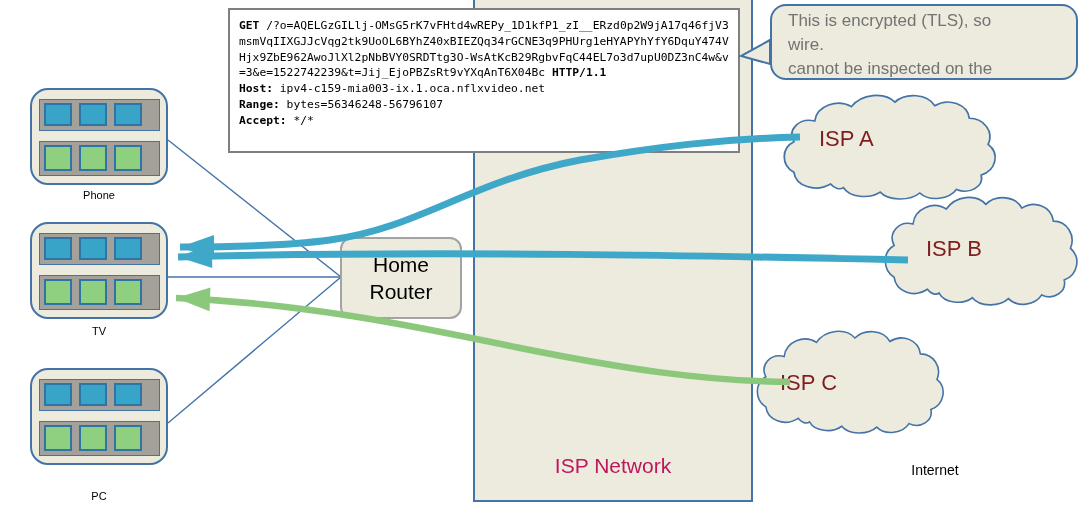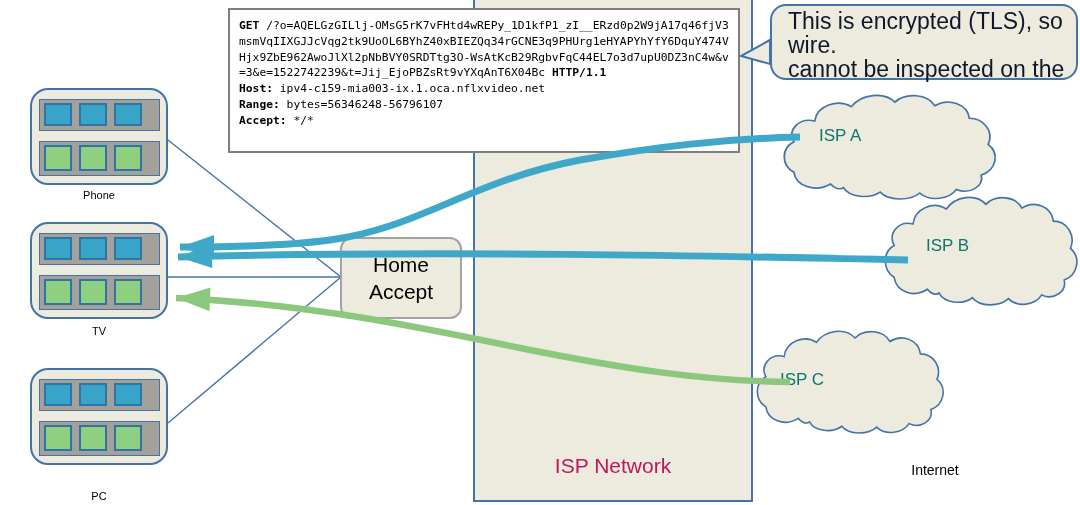--- a/index.html
+++ b/index.html
@@ -32,21 +32,21 @@
     white-space:pre;color:#000;
   }
   .req-box span.b{font-weight:bold;}
 
   
   .callout{
     position:absolute;left:770px;top:4px;width:308px;height:76px;
     background:#EDEADE;border:2px solid #4473A8;border-radius:16px;box-sizing:border-box;
     padding:3px 0 0 16px;
   }
-  .callout div{font-size:23px;line-height:24px;color:#0f172a;}
+  .callout div{font-size:17px;line-height:24px;color:#737373;}
 
   
   .device{
     position:absolute;width:138px;height:97px;background:#EDEADE;
     border:2px solid #4473A8;border-radius:18px;box-sizing:border-box;
   }
   .bar{
     position:absolute;left:7px;width:121px;background:#A3A199;
     border:1.5px solid #4473A8;box-sizing:border-box;
   }
@@ -66,21 +66,21 @@
 
   
   .router{
     position:absolute;left:340px;top:237px;width:122px;height:82px;
     background:#EDEADE;border:2px solid #a3a3a3;border-radius:12px;box-sizing:border-box;
     display:flex;align-items:center;justify-content:center;text-align:center;
     font-size:21px;line-height:27px;color:#000;
   }
 
   
-  .cloud-label{position:absolute;font-size:17px;color:#0f766e;}
+  .cloud-label{position:absolute;font-size:22px;color:#7f1d1d;}
   .internet-label{position:absolute;left:880px;top:462px;width:110px;text-align:center;font-size:14px;color:#000;}
 </style>
 </head>
 <body>
 
 <div class="isp-rect z1">
   <div class="isp-rect-label">ISP Network</div>
 </div>
 
 <div class="req-box z2">
@@ -149,21 +149,21 @@
     <div class="cell c0 green"></div>
     <div class="cell c1 green"></div>
     <div class="cell c2 green"></div>
   </div>
 </div>
 <div class="dev-label z5" style="left:30px;top:490px">PC</div>
 
 <div class="router z5">
   <div>
     <div>Home</div>
-    <div>Accept</div>
+    <div>Router</div>
   </div>
 </div>
 
 <div class="cloud-label z5" style="left:819px;top:126px">ISP A</div>
 <div class="cloud-label z5" style="left:926px;top:236px">ISP B</div>
 <div class="cloud-label z5" style="left:780px;top:370px">ISP C</div>
 <div class="internet-label z5">Internet</div>
 
 <svg class="overlay z6">
   <defs>

